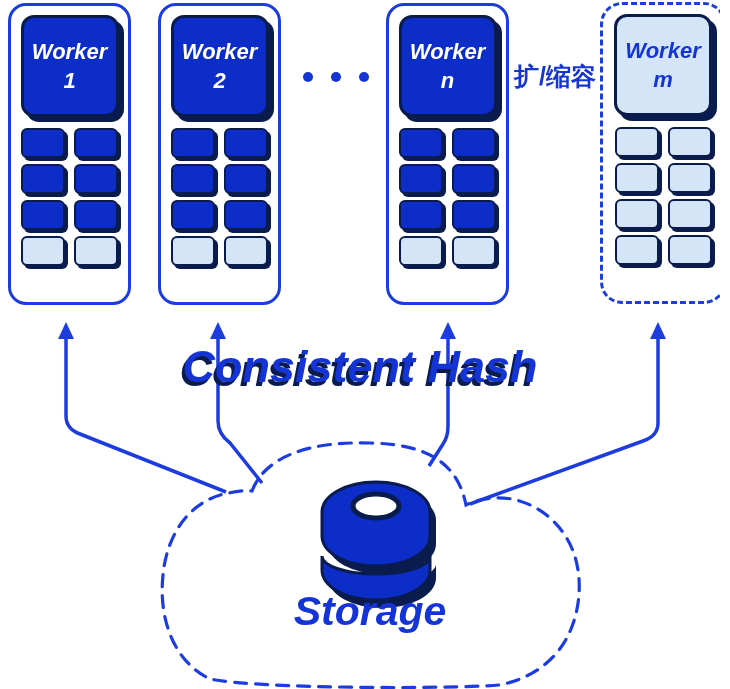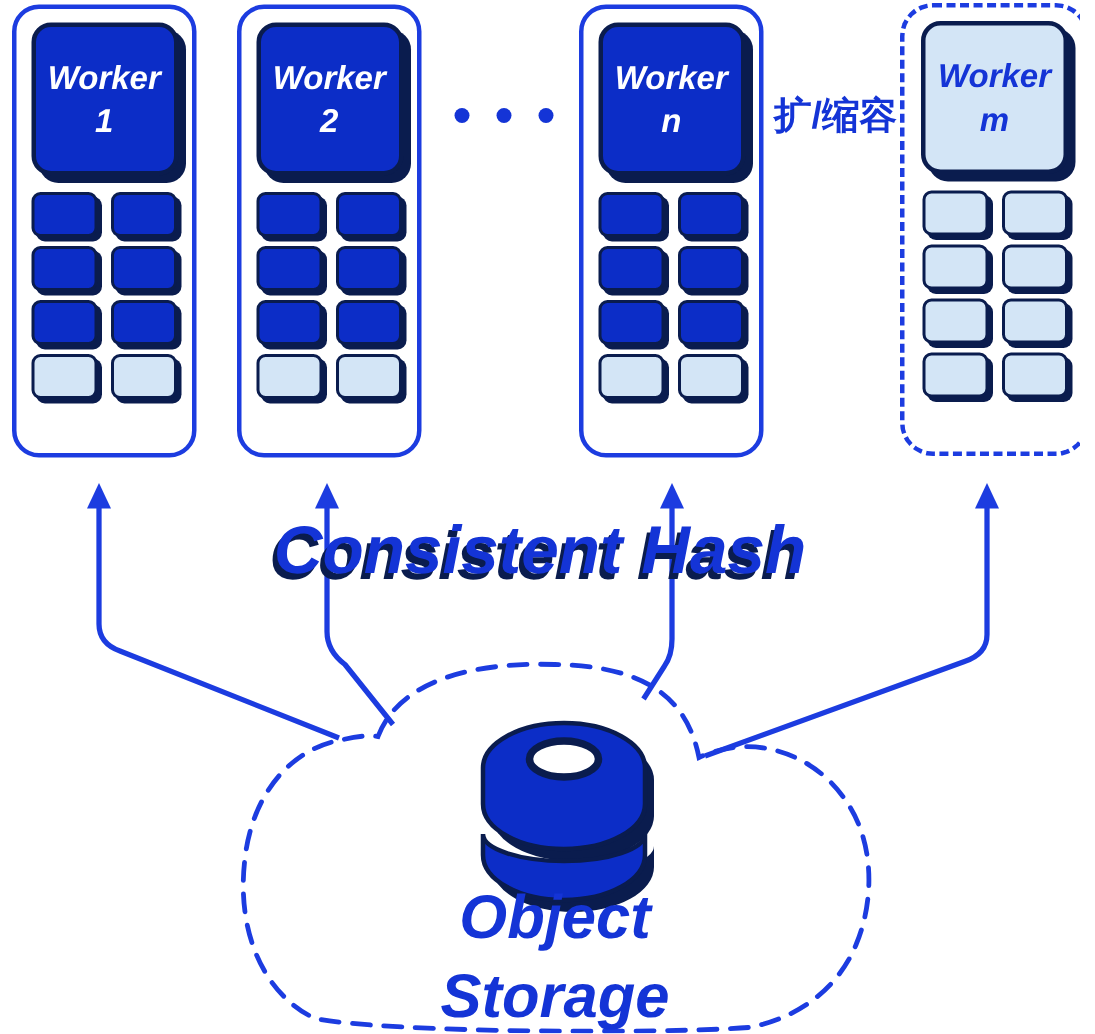--- a/index.html
+++ b/index.html
@@ -40,22 +40,22 @@
   .hash-label{
     position:absolute;left:150px;top:341px;width:420px;z-index:2;text-align:center;
     font-size:45px;font-weight:bold;font-style:italic;color:var(--textblue);
     text-shadow:-3px 4px 0 var(--navy);letter-spacing:0px;white-space:nowrap;
   }
   .storage-label{
     position:absolute;left:155px;top:585px;width:430px;z-index:2;text-align:center;
     font-size:41px;font-weight:bold;font-style:italic;color:var(--textblue);line-height:53px;
   }
   .scale-label{
-    position:absolute;left:502px;top:60px;width:96px;z-index:2;text-align:right;
-    font-size:25px;font-weight:bold;color:var(--textblue);white-space:nowrap;
+    position:absolute;left:502px;top:60px;width:96px;z-index:2;
+    font-size:25px;font-weight:bold;color:var(--textblue);white-space:nowrap;padding-left:12px;
   }
   .ellipsis{
     position:absolute;left:303px;top:72px;width:66px;z-index:2;
     display:flex;justify-content:space-between;align-items:center;
   }
   .dot{width:10px;height:10px;border-radius:50%;background:var(--textblue);}
 </style>
 </head>
 <body>
 
@@ -172,17 +172,16 @@
       <div class="blk lite"></div>
       <div class="blk lite"></div>
       <div class="blk lite"></div>
       <div class="blk lite"></div>
     </div>
   </div>
 
   <div class="hash-label">Consistent Hash</div>
 
   <div class="storage-label">
-    <div>Object</div>
     <div>Storage</div>
   </div>
 
 </div>
 
 </body></html>

